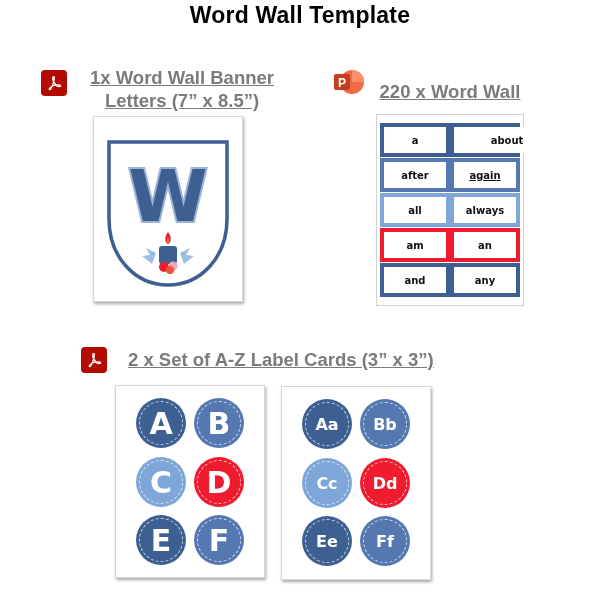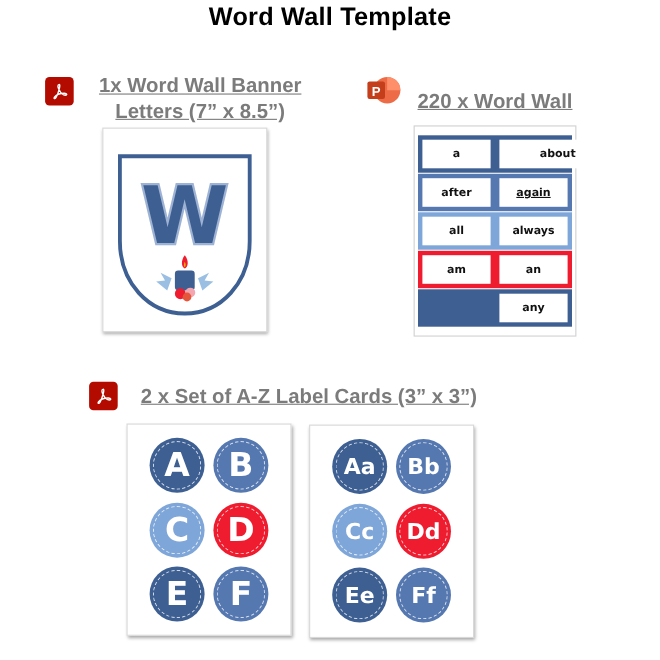--- a/index.html
+++ b/index.html
@@ -10,21 +10,21 @@
   .pdf-icon svg { width:18px; height:18px; }
   .ppt-icon { position:absolute; width:32px; height:28px; }
   .page { position:absolute; background:#fff; box-shadow:1px 2px 3px rgba(0,0,0,0.35); border:1px solid #d8d8d8; box-sizing:border-box; }
   .shield { position:absolute; }
   .wcards { position:absolute; left:376px; top:114px; width:148px; height:192px; background:#fff; border:1px solid #d0d0d0; box-sizing:border-box; }
   .wrow { position:absolute; left:3px; width:140px; height:34px; box-sizing:border-box; }
   .wcard { position:absolute; top:4px; width:62px; height:26px; background:#fff; display:flex; align-items:center; justify-content:center; font-family:"DejaVu Sans", sans-serif; font-weight:bold; font-size:10px; color:#111; }
   .circle { position:absolute; width:50px; height:50px; border-radius:50%; display:flex; align-items:center; justify-content:center; color:#fff; font-weight:bold; font-family:"DejaVu Sans", sans-serif; }
   .circle::after { content:""; position:absolute; left:3px; top:3px; right:3px; bottom:3px; border-radius:50%; border:1px dashed rgba(255,255,255,0.75); }
   .big { font-size:30px; }
-  .small { font-size:20px; }
+  .small { font-size:16px; }
 </style>
 </head>
 <body>
 
 <div class="title">Word Wall Template</div>
 
 <div class="pdf-icon" style="left:41px;top:70px;">
   <svg viewBox="0 0 20 20">
       <path d="M10 3 C8 3 8 6 10 9 C12 13 14 14 16 14 C18 14 18 12 15 12 C12 12 7 13 5 16 C4 17.5 5.5 18 6.5 16.5 C8 14 9 11 10 7 C10.5 5 10.5 3 10 3 Z" fill="none" stroke="#fff" stroke-width="1.4"></path>
     </svg>
@@ -70,20 +70,21 @@
   </div>
   <div class="wrow" style="top:78px;background:#7ea6d8;">
     <div class="wcard" style="left:4px;">all</div>
     <div class="wcard" style="left:74px;">always</div>
   </div>
   <div class="wrow" style="top:113px;background:#ee1c2e;">
     <div class="wcard" style="left:4px;">am</div>
     <div class="wcard" style="left:74px;">an</div>
   </div>
   <div class="wrow" style="top:148px;background:#3e5f92;">
+    <div class="wcard" style="left:4px;">and</div>
     <div class="wcard" style="left:74px;">any</div>
   </div>
 </div>
 
 <div class="pdf-icon" style="left:81px;top:347px;">
   <svg viewBox="0 0 20 20">
       <path d="M10 3 C8 3 8 6 10 9 C12 13 14 14 16 14 C18 14 18 12 15 12 C12 12 7 13 5 16 C4 17.5 5.5 18 6.5 16.5 C8 14 9 11 10 7 C10.5 5 10.5 3 10 3 Z" fill="none" stroke="#fff" stroke-width="1.4"></path>
     </svg>
 </div>
 <div class="heading" style="left:128px;top:348px;width:330px;text-align:left;">2 x Set of A-Z Label Cards (3” x 3”)</div>

